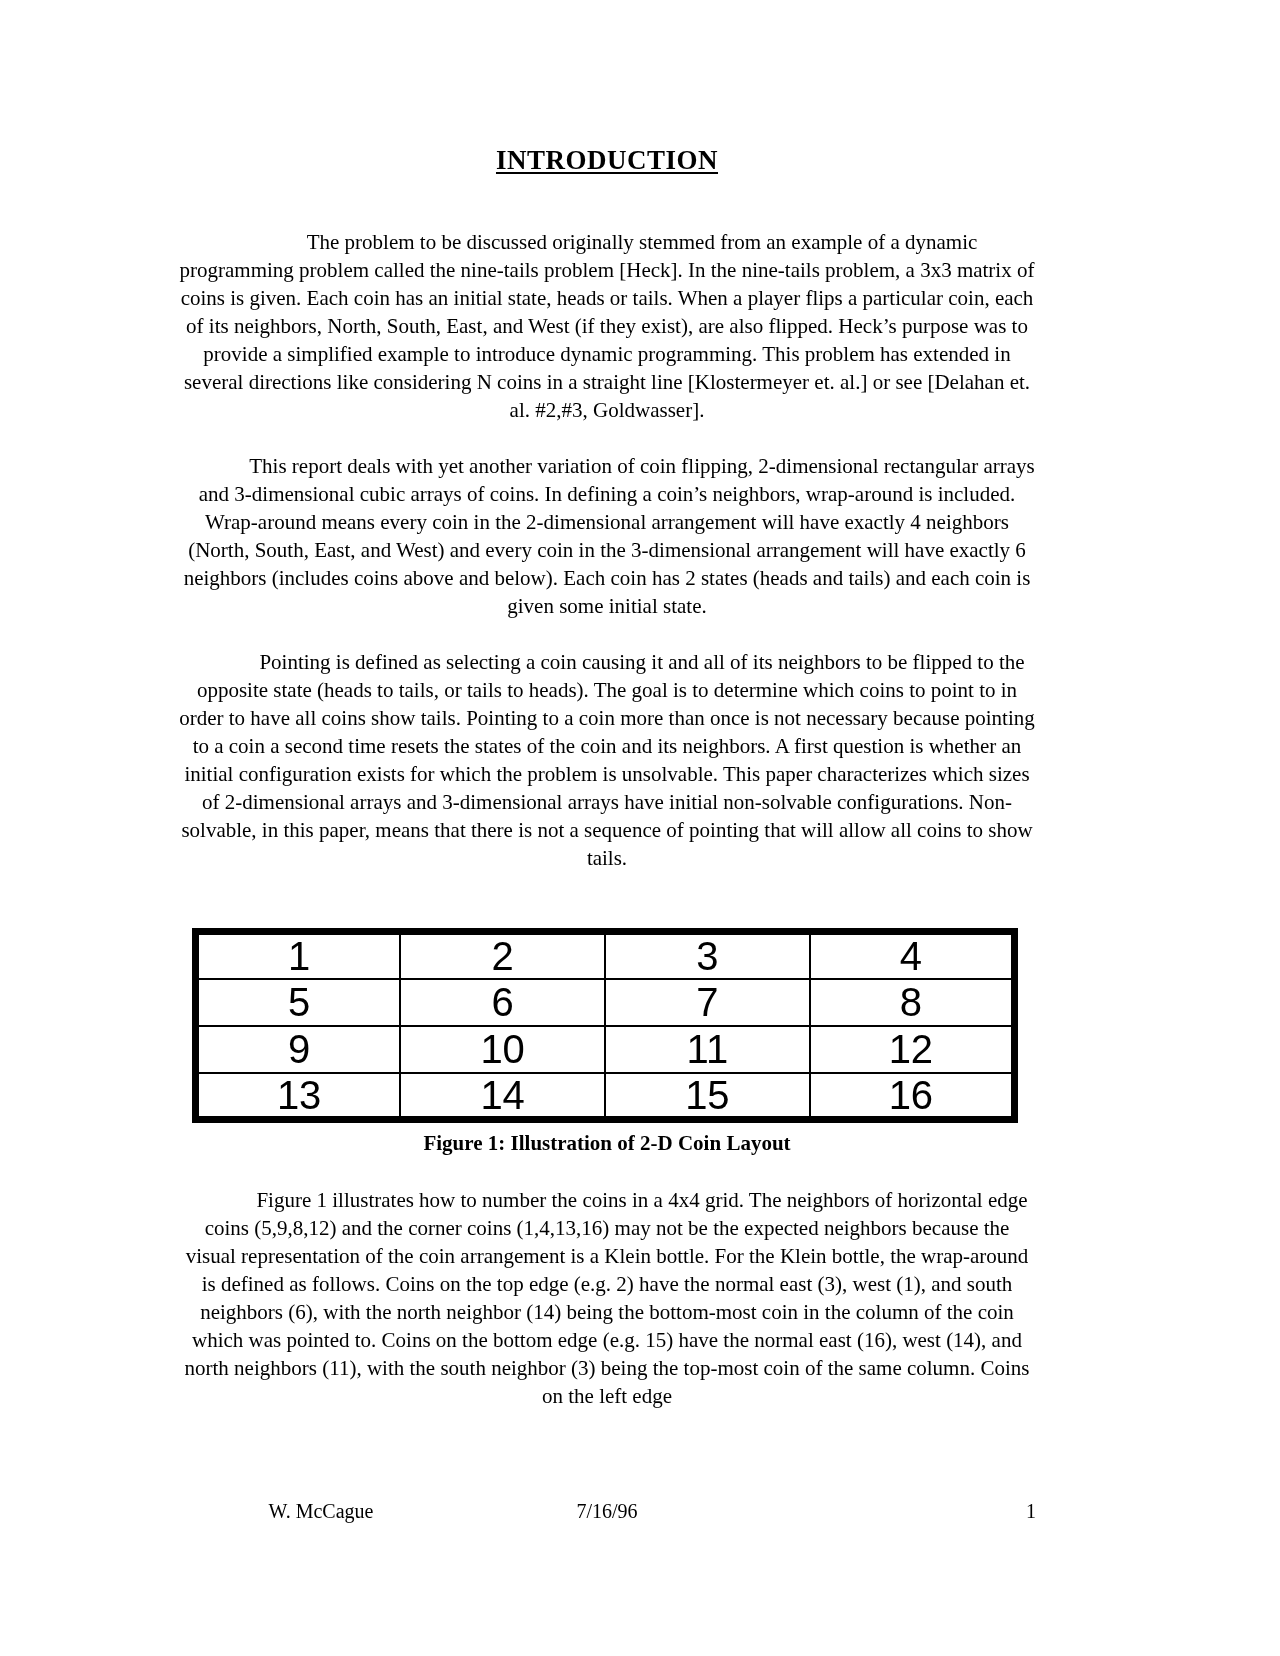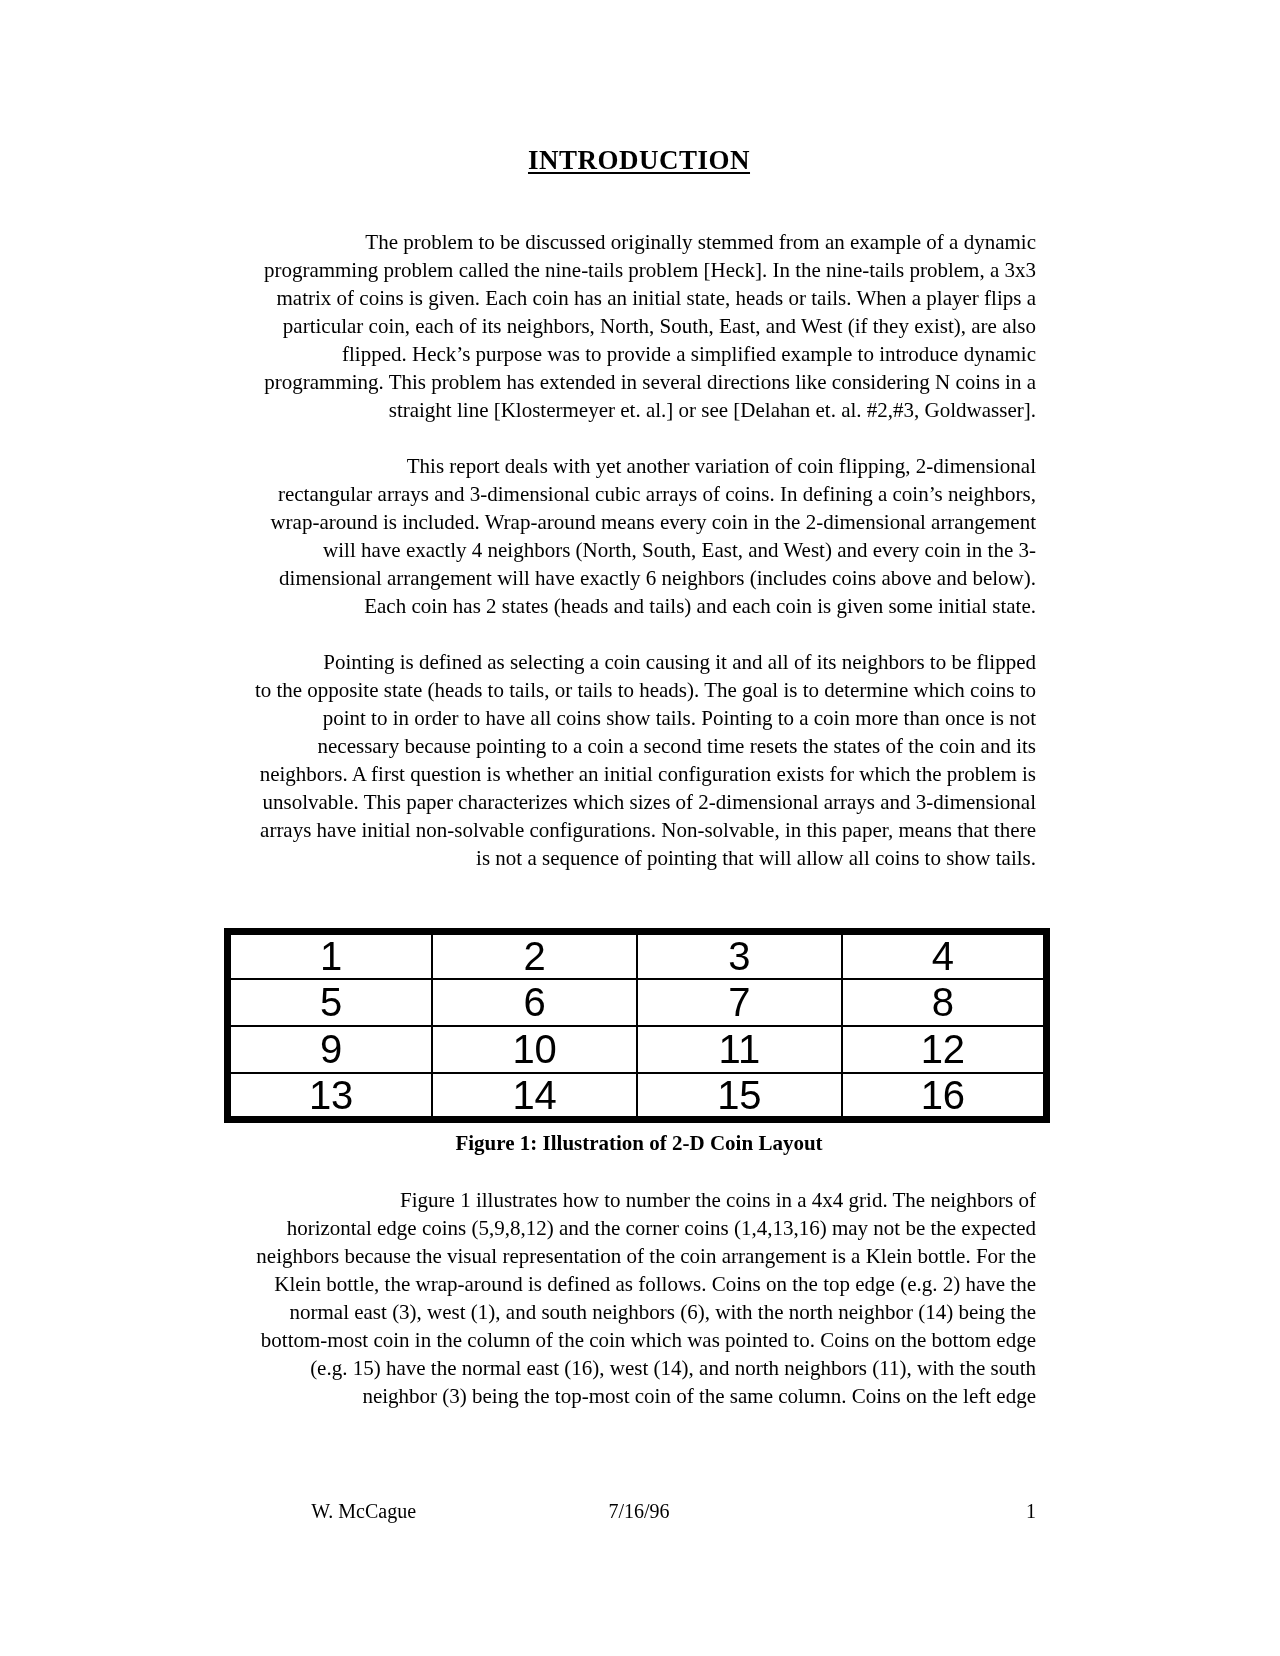--- a/index.html
+++ b/index.html
@@ -1,15 +1,15 @@
 <!DOCTYPE html>
 <html><head>
 <meta charset="utf-8">
 <style>
-  * { box-sizing: border-box; padding-left: 32px; }
+  * { box-sizing: border-box; }
   html, body { margin: 0; padding: 0; background: #ffffff; }
   .page {
     position: relative;
     width: 1280px;
     height: 1656px;
     background: #ffffff;
     font-family: "Liberation Serif", serif;
     color: #000000;
     overflow: hidden;
   }
@@ -26,21 +26,21 @@
     font-weight: bold;
     text-decoration: underline;
     text-underline-offset: 3px;
     letter-spacing: 0.5px;
   }
   .para {
     margin: 28px 0 0 0;
     font-size: 21px;
     line-height: 28px;
     text-indent: 70px;
-    text-align: right;
+    text-align: center;
   }
   .para.first { margin-top: 52px; }
   .para.pre-figure { margin-bottom: 16px; }
   .coin-table {
     border-collapse: collapse;
     table-layout: fixed;
     width: 826px;
     margin: 56px 0 0 14px;
     border: 7px solid #000000;
   }

